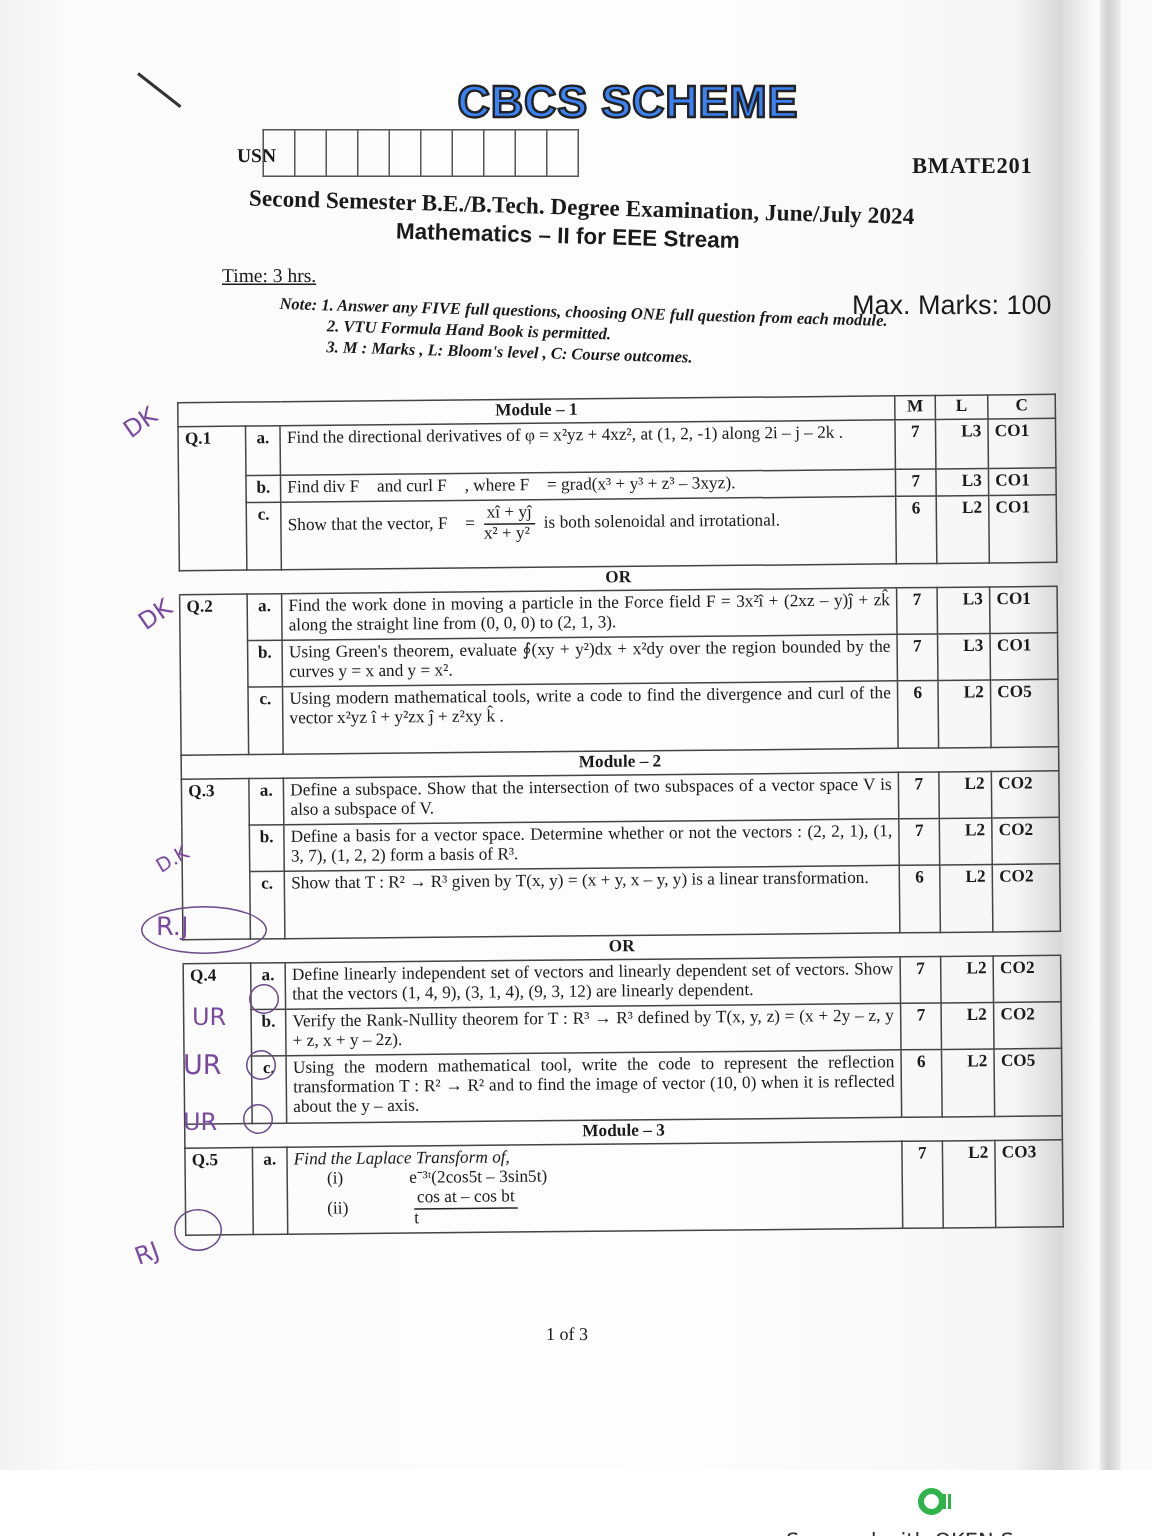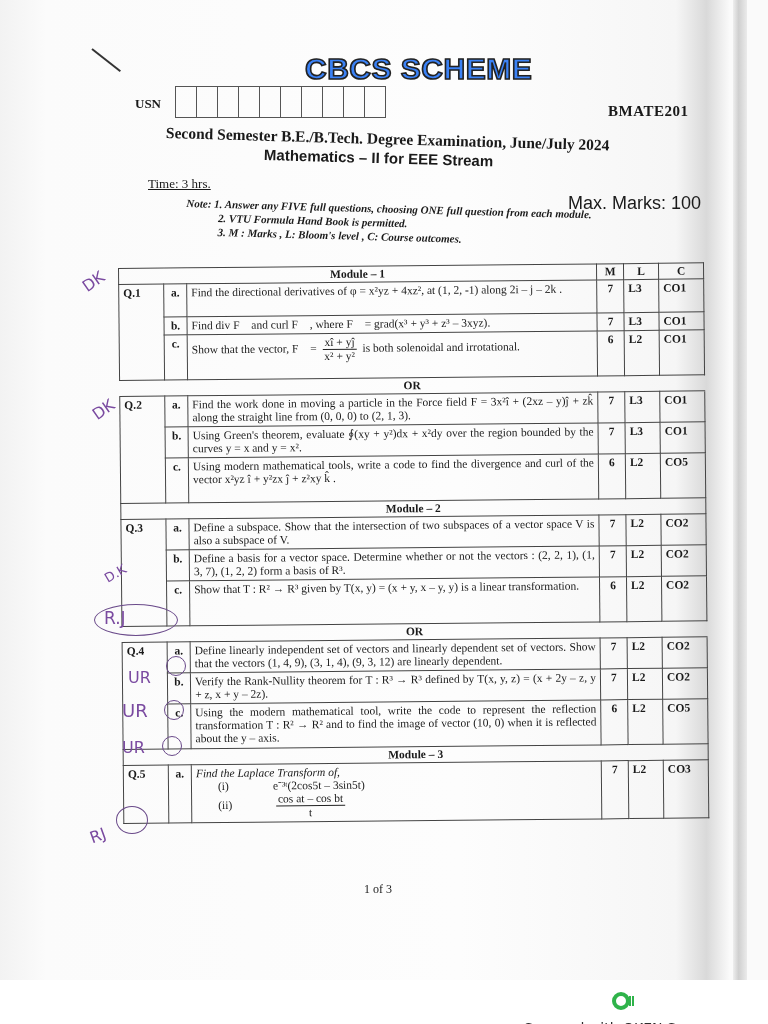--- a/index.html
+++ b/index.html
@@ -22,21 +22,21 @@
     position: absolute; left: 92px; top: 48px; width: 36px; height: 2px;
     background: #333; transform: rotate(38deg); transform-origin: left center;
   }
   .scheme {
     position: absolute; left: 305px; top: 52px;
     font-family: "Liberation Sans", sans-serif; font-weight: bold; font-size: 30px;
     color: #3b82f6; letter-spacing: 0.5px;
     -webkit-text-stroke: 1.6px #222;
     text-shadow: 0 0 1px #222;
   }
-  .usn-label { position: absolute; left: 135px; top: 96px; font-size: 13px; font-weight: bold; }
+  .usn-label { position: absolute; left: 158px; top: 96px; font-size: 13px; font-weight: bold; }
   .usn-boxes { position: absolute; left: 175px; top: 86px; display: flex; }
   .usn-box { width: 20px; height: 30px; border: 1px solid #555; border-right: none; }
   .usn-box:last-child { border-right: 1px solid #555; }
   .code { position: absolute; left: 608px; top: 103px; font-size: 15px; font-weight: bold; letter-spacing: 0.5px; text-align: right; }
   .exam-title { position: absolute; left: 166px; top: 124px; font-size: 15.5px; font-weight: bold; transform: rotate(1.6deg); transform-origin: left; }
   .subject { position: absolute; left: 264px; top: 146px; font-family: "Liberation Sans", sans-serif; font-size: 15px; font-weight: bold; transform: rotate(1.6deg); transform-origin: left; }
   .time { position: absolute; left: 148px; top: 176px; font-size: 13px; text-decoration: underline; }
   .maxmarks { position: absolute; left: 568px; top: 193px; font-family: "Liberation Sans", sans-serif; font-size: 18px; }
   .notes { position: absolute; left: 186px; top: 196px; font-size: 11px; font-style: italic; transform: rotate(1.6deg); transform-origin: left; line-height: 14px; }
   .notes .n1 { font-weight: bold; }
@@ -45,25 +45,25 @@
   table.qp {
     position: absolute; left: 118px; top: 268px; width: 586px;
     border-collapse: collapse; font-size: 11.5px; line-height: 13px;
     transform: rotate(-0.55deg); transform-origin: left top;
   }
   table.qp td { border: 1px solid #444; vertical-align: top; padding: 2px 4px; }
   td.qn { width: 36px; font-weight: bold; }
   td.sub { width: 14px; font-weight: bold; text-align: center; }
   td.txt { text-align: justify; }
   td.m { width: 18px; text-align: center; font-weight: bold; }
-  td.l { width: 26px; text-align: left; font-weight: bold; }
+  td.l { width: 26px; text-align: right; font-weight: bold; }
   td.c { width: 36px; text-align: left; font-weight: bold; }
   tr.module td { text-align: center; font-weight: bold; padding: 1px; }
   tr.or td { text-align: center; font-weight: bold; padding: 1px; border-left: none; border-right: none; }
-  .frac { display: inline-block; vertical-align: middle; text-align: center; margin: 0 3px; }
+  .frac { display: inline-block; vertical-align: middle; margin: 0 3px; }
   .frac .num { display: block; border-bottom: 1px solid #222; padding: 0 2px; }
   .frac .den { display: block; }
   .sub-item { padding-left: 22px; }
   .sub-item span.lab { display: inline-block; width: 52px; }
   .h-tall { height: 40px; }
   .h-med { height: 28px; }
 
   .hand { position: absolute; font-family: "DejaVu Sans", sans-serif; color: #7a4aa0; font-size: 16px; }
   .circle { position: absolute; border: 1.5px solid #6a4a8a; border-radius: 50%; }
 

